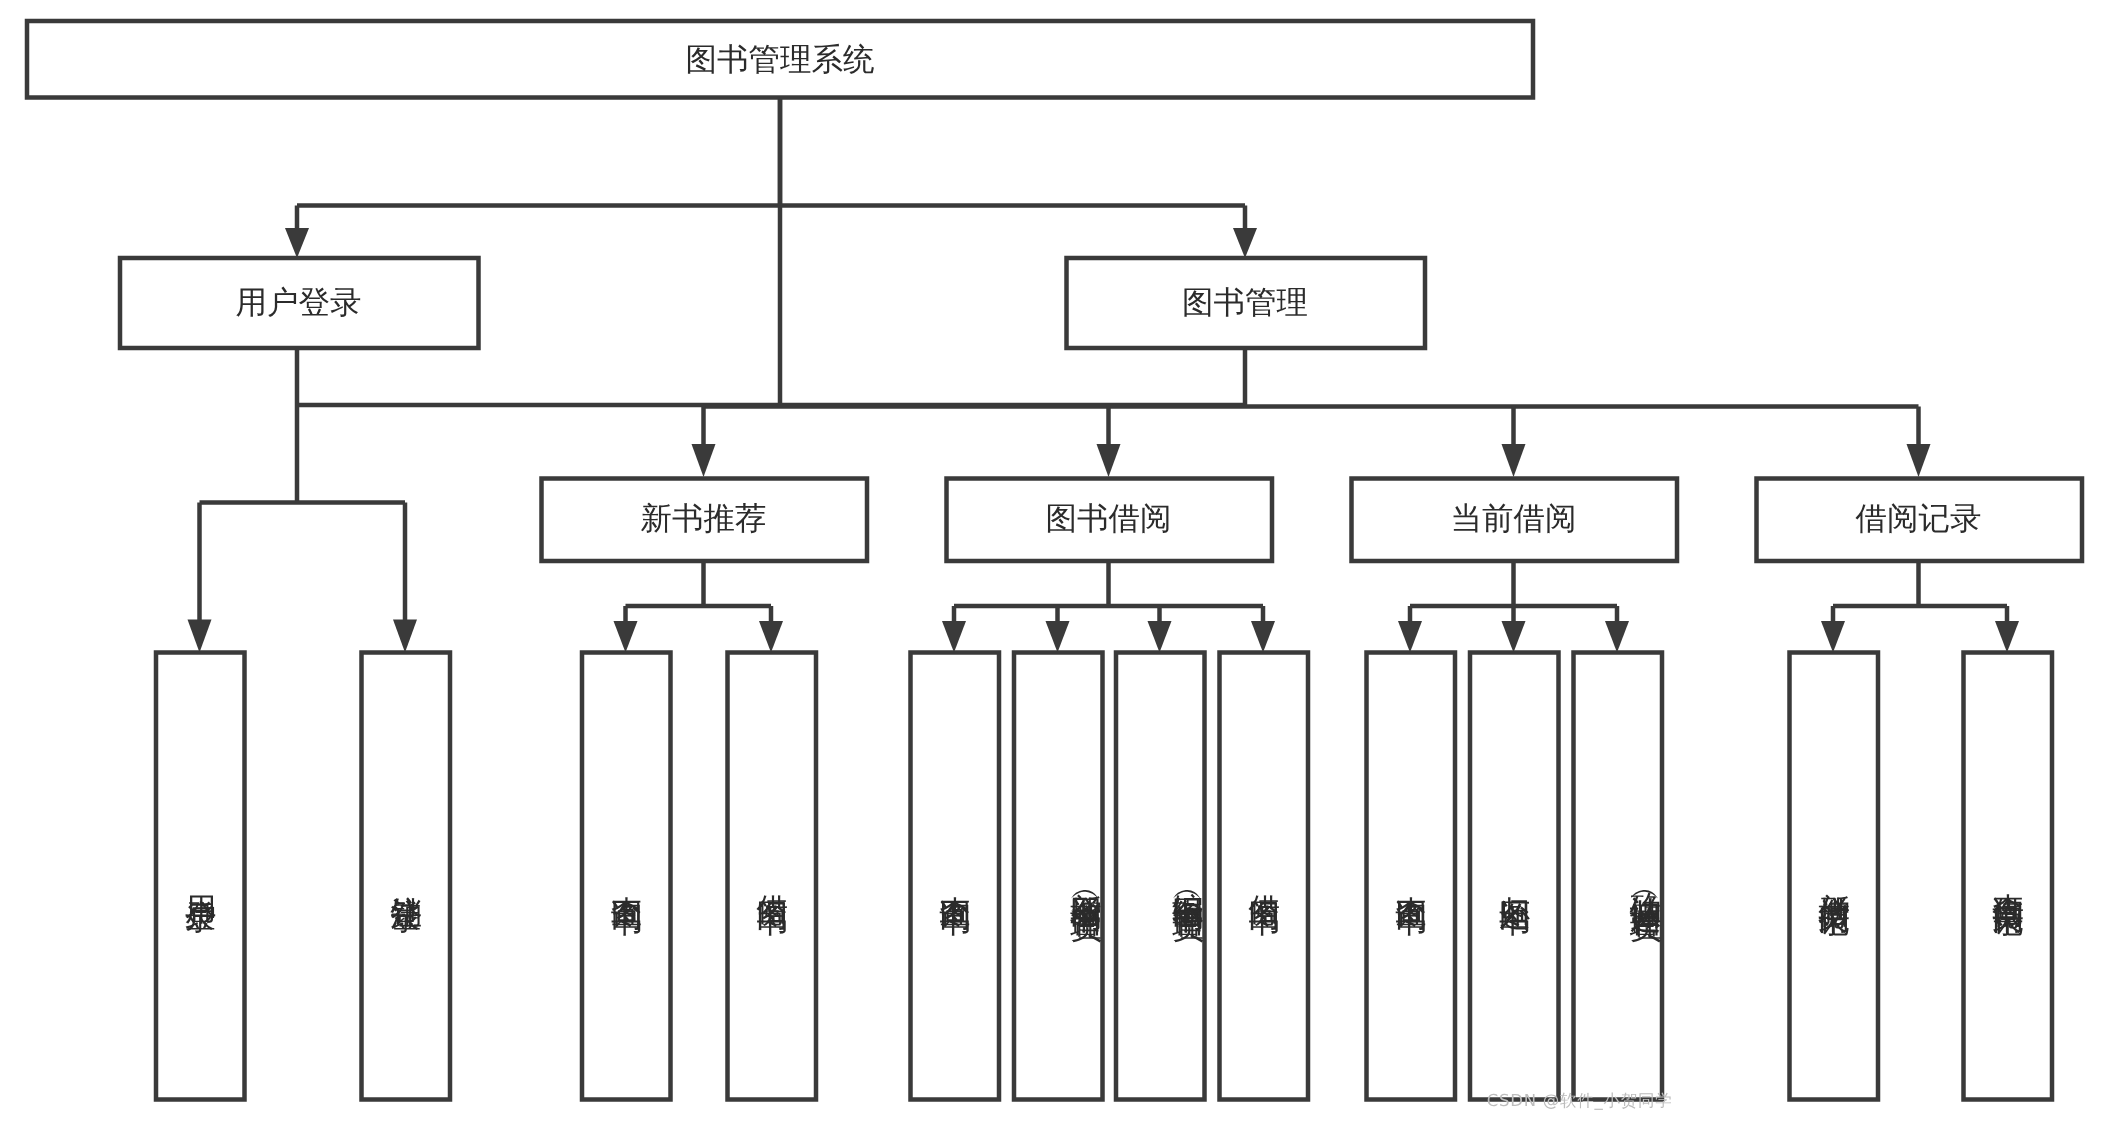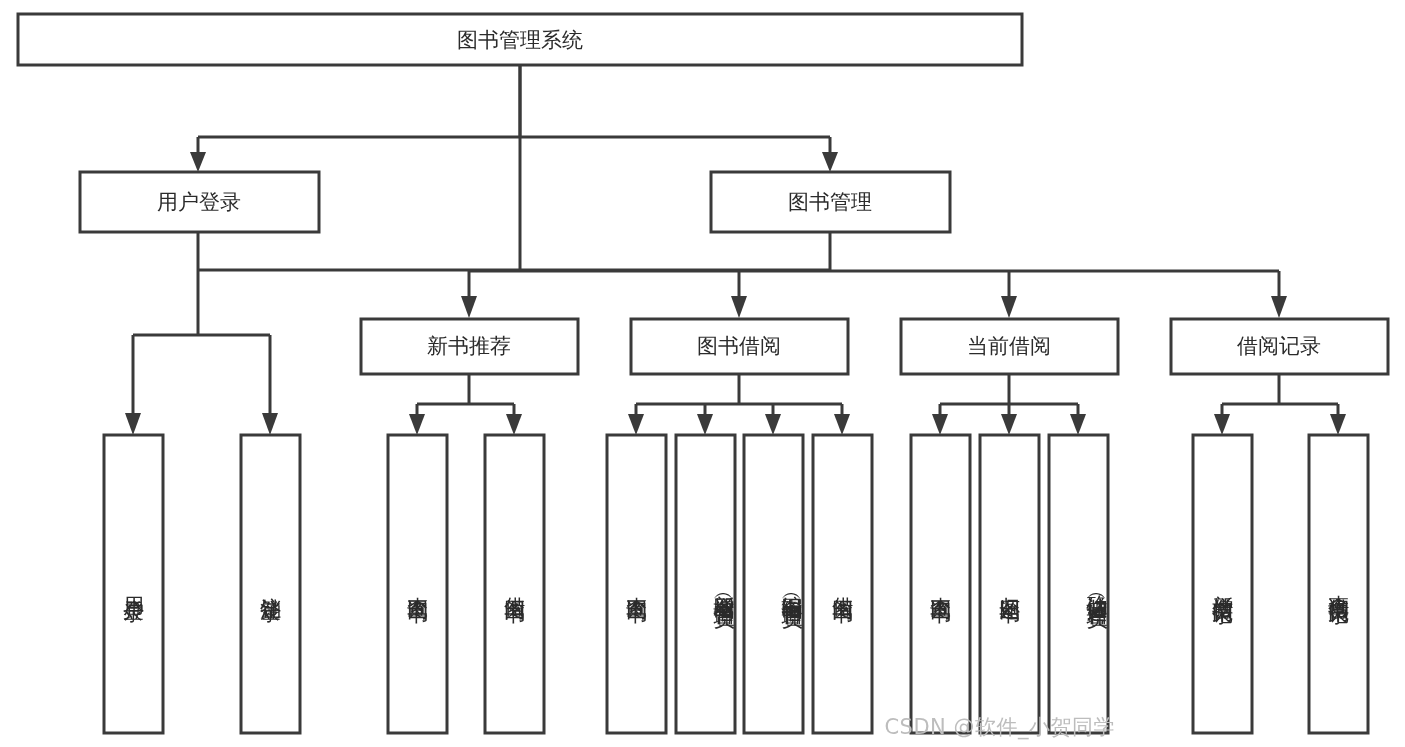--- a/index.html
+++ b/index.html
@@ -61,21 +61,21 @@
     letter-spacing: 2px;
     white-space: nowrap;
     text-align: center;
     pointer-events: none;
   }
   .watermark {
     position: absolute;
     right: 10px;
     bottom: 6px;
     font-family: "DejaVu Sans", "Liberation Sans", sans-serif;
-    font-size: 21px;
+    font-size: 11px;
     color: #bdbdbd;
     letter-spacing: 0.5px;
     white-space: nowrap;
   }
 </style>
 </head>
 <body>
 
 <div id="diagram-root">
 

